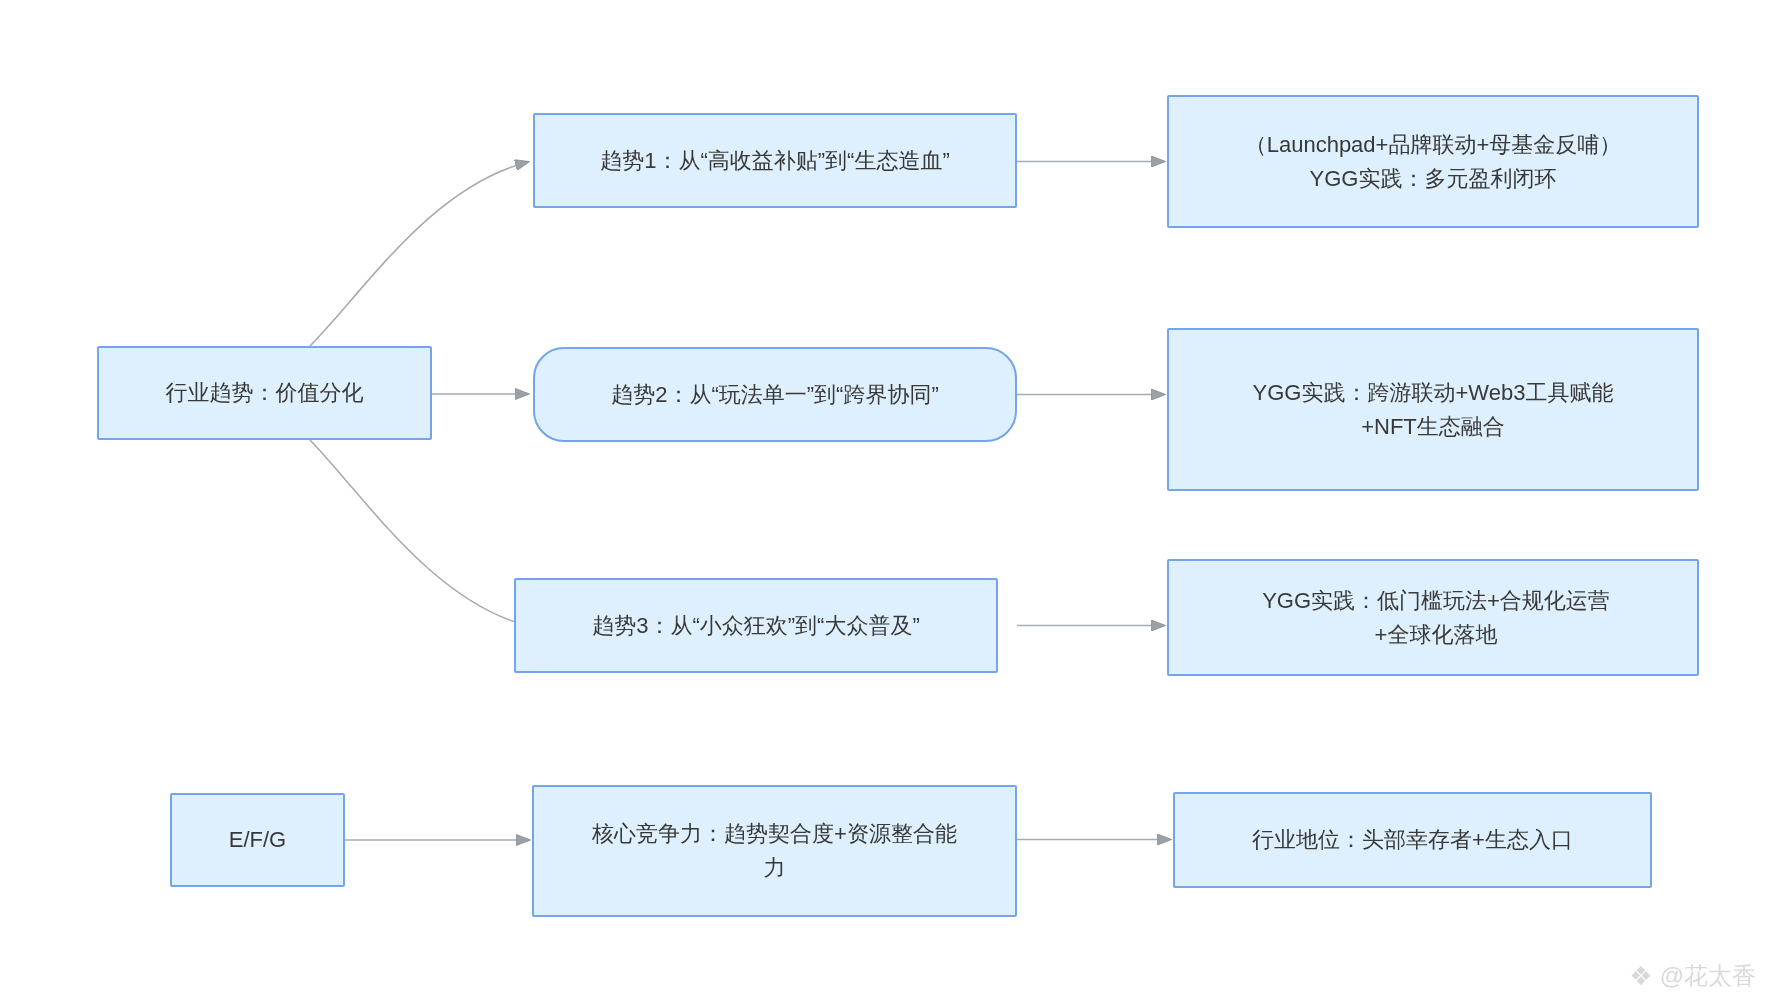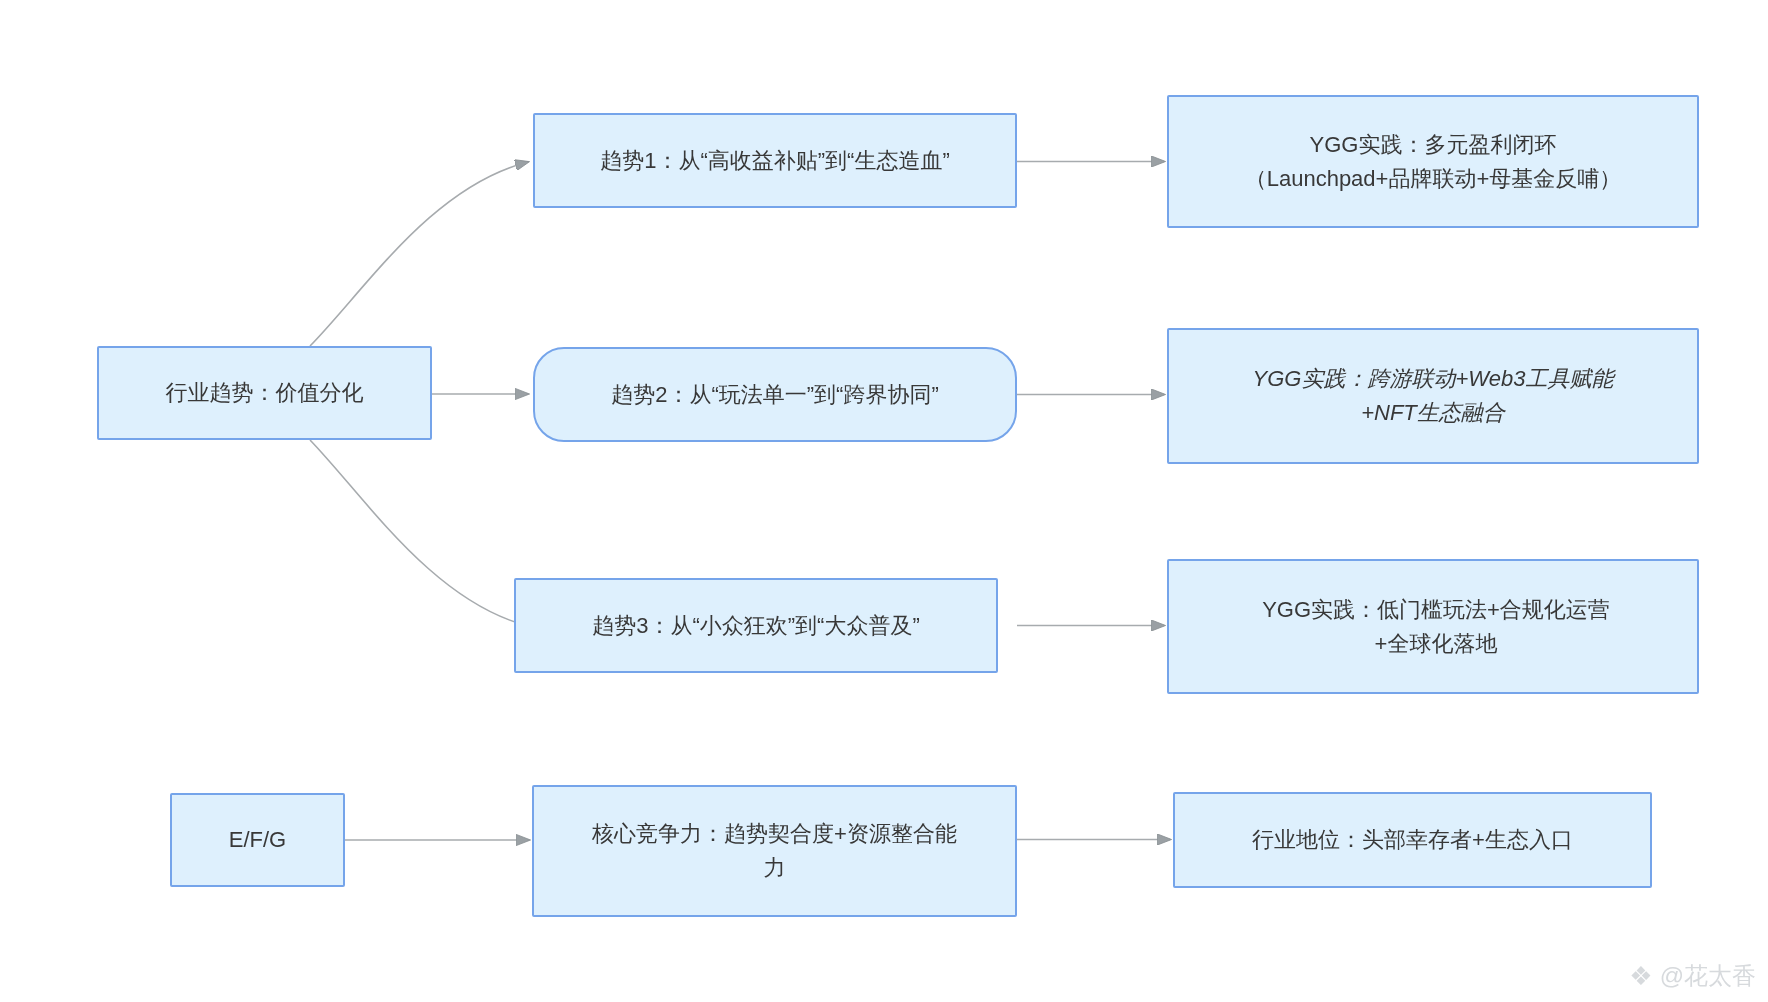--- a/index.html
+++ b/index.html
@@ -31,22 +31,22 @@
     color: #383838;
     font-size: 22px;
     line-height: 34px;
     padding: 4px 14px;
   }
   #node-root          { left: 97px;   top: 346px; width: 335px; height: 94px;  }
   #node-trend1        { left: 533px;  top: 113px; width: 484px; height: 95px; text-align: right;  }
   #node-trend2        { left: 533px;  top: 347px; width: 484px; height: 95px; border-radius: 31px;  }
   #node-trend3        { left: 514px;  top: 578px; width: 484px; height: 95px;  }
   #node-practice1     { left: 1167px; top: 95px;  width: 532px; height: 133px; }
-  #node-practice2     { left: 1167px; top: 328px; width: 532px; height: 136px; font-style: italic; }
-  #node-practice3     { left: 1167px; top: 559px; width: 532px; height: 135px; padding-left: 20px; }
+  #node-practice2     { left: 1167px; top: 328px; width: 532px; height: 163px; }
+  #node-practice3     { left: 1167px; top: 559px; width: 532px; height: 117px; padding-left: 20px; }
   #node-efg           { left: 170px;  top: 793px; width: 175px; height: 94px;  }
   #node-competitive   { left: 532px;  top: 773px; width: 485px; height: 132px; margin-top: 12px; }
   #node-position      { left: 1173px; top: 792px; width: 479px; height: 96px;  }
   .node .line { display: block; white-space: nowrap; }
   #watermark {
     position: absolute;
     right: 12px;
     bottom: 10px;
     display: flex;
     align-items: center;
@@ -90,22 +90,22 @@
 
   <div class="node" id="node-trend2">
     <span class="line">趋势2：从“玩法单一”到“跨界协同”</span>
   </div>
 
   <div class="node" id="node-trend3">
     <span class="line">趋势3：从“小众狂欢”到“大众普及”</span>
   </div>
 
   <div class="node" id="node-practice1">
+    <span class="line">（Launchpad+品牌联动+母基金反哺）</span>
     <span class="line">YGG实践：多元盈利闭环</span>
-    <span class="line">（Launchpad+品牌联动+母基金反哺）</span>
   </div>
 
   <div class="node" id="node-practice2">
     <span class="line">YGG实践：跨游联动+Web3工具赋能</span>
     <span class="line">+NFT生态融合</span>
   </div>
 
   <div class="node" id="node-practice3">
     <span class="line">YGG实践：低门槛玩法+合规化运营</span>
     <span class="line">+全球化落地</span>

